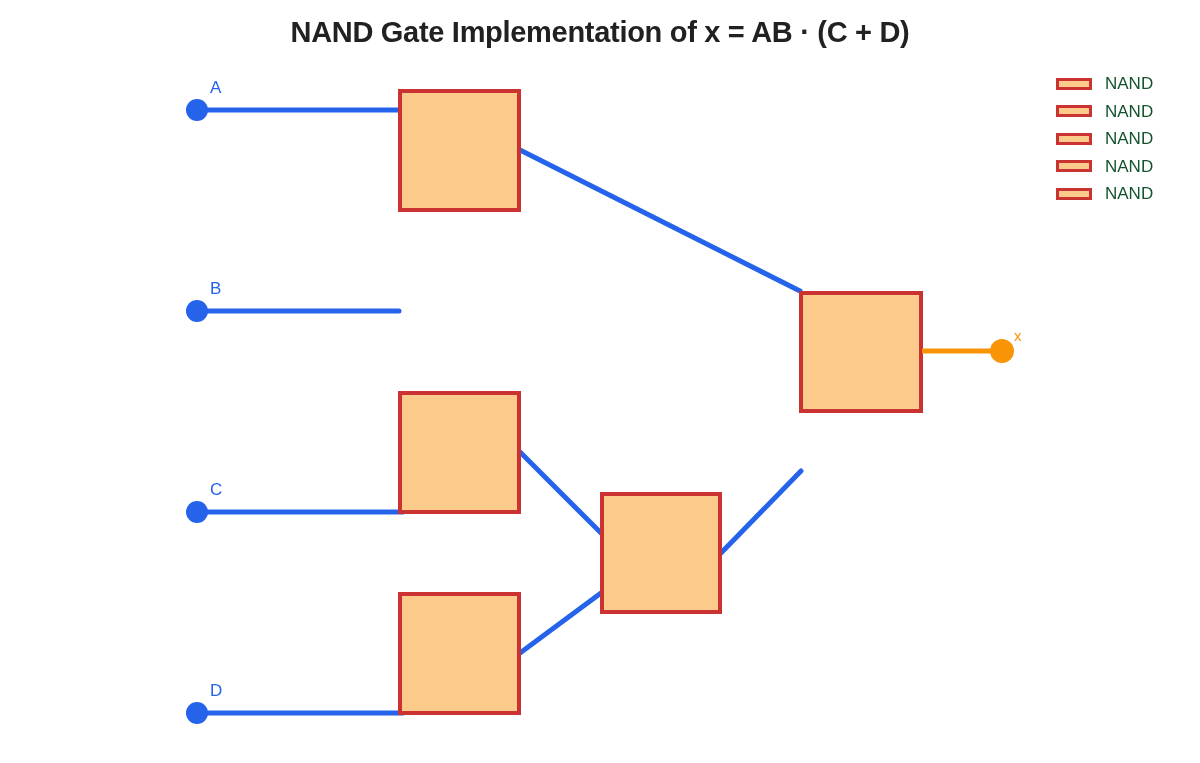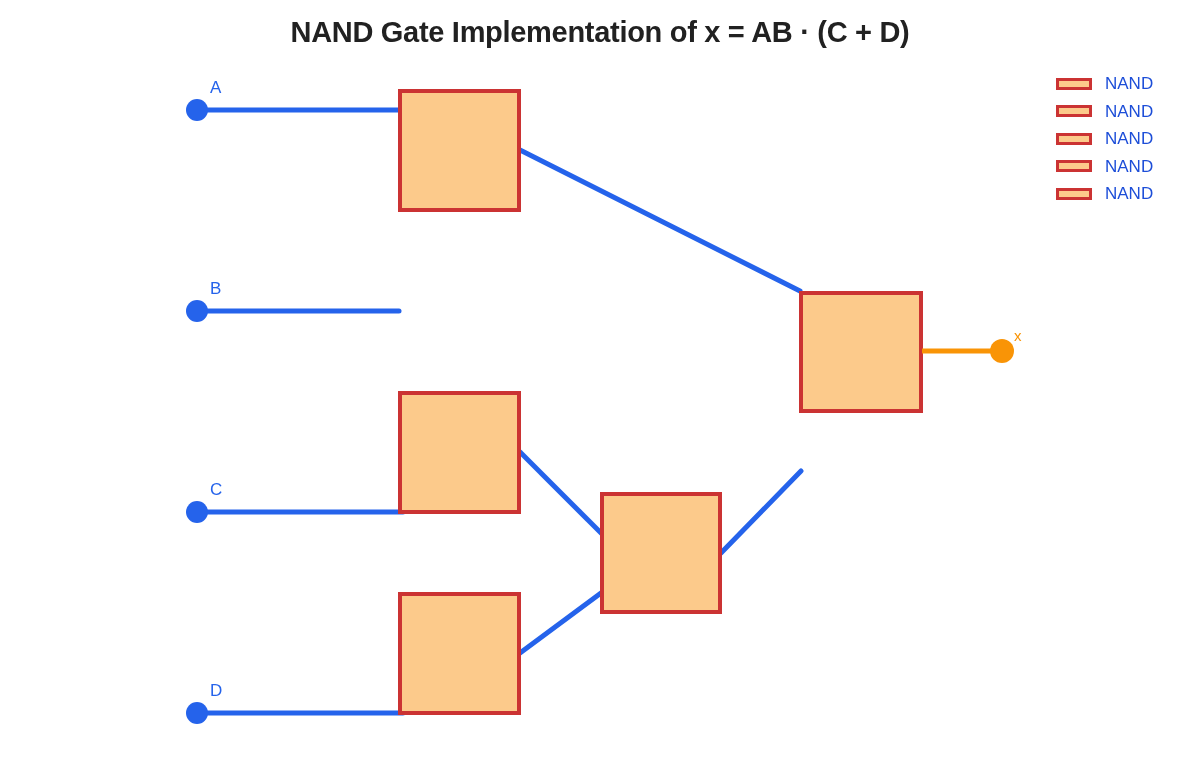--- a/index.html
+++ b/index.html
@@ -70,21 +70,21 @@
   .legend-swatch {
     width: 36px;
     height: 12px;
     background: #fcca8b;
     border: 3px solid #cb3333;
     margin-right: 13px;
     flex: 0 0 auto;
   }
   .legend-label {
     font-size: 17px;
-    color: #1d4ed8;
+    color: #14532d;
     line-height: 1;
     text-align: right;
   }
 </style>
 </head>
 <body>
 
 <div class="canvas">
 
   <div class="page-title">NAND Gate Implementation of x = AB · (C + D)</div>

